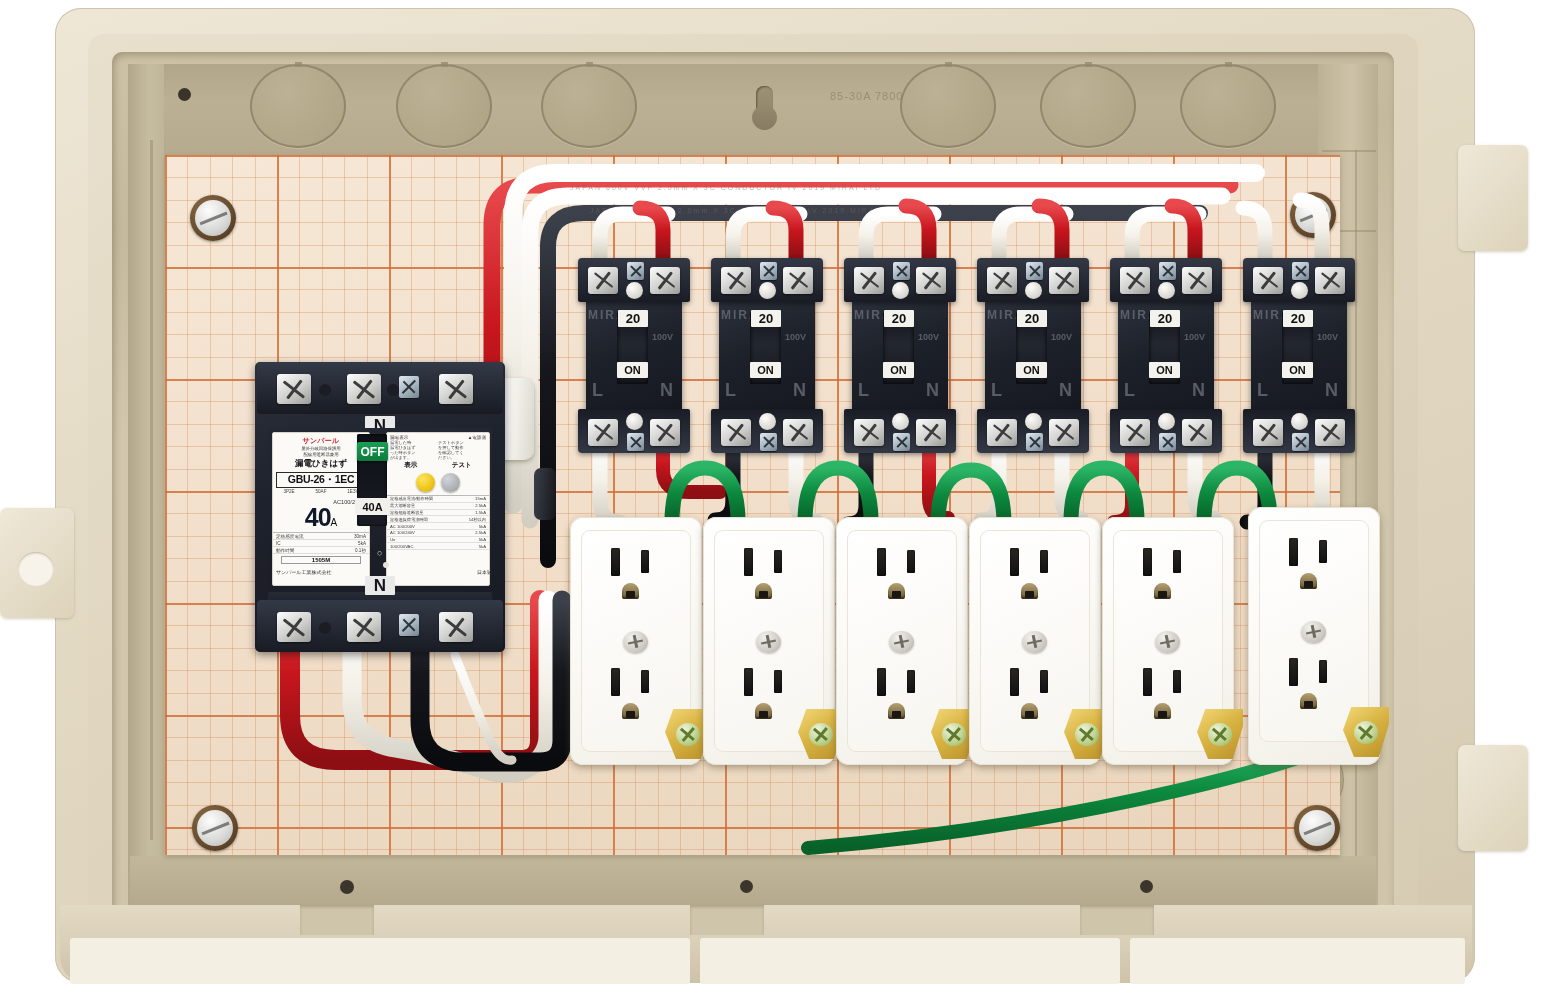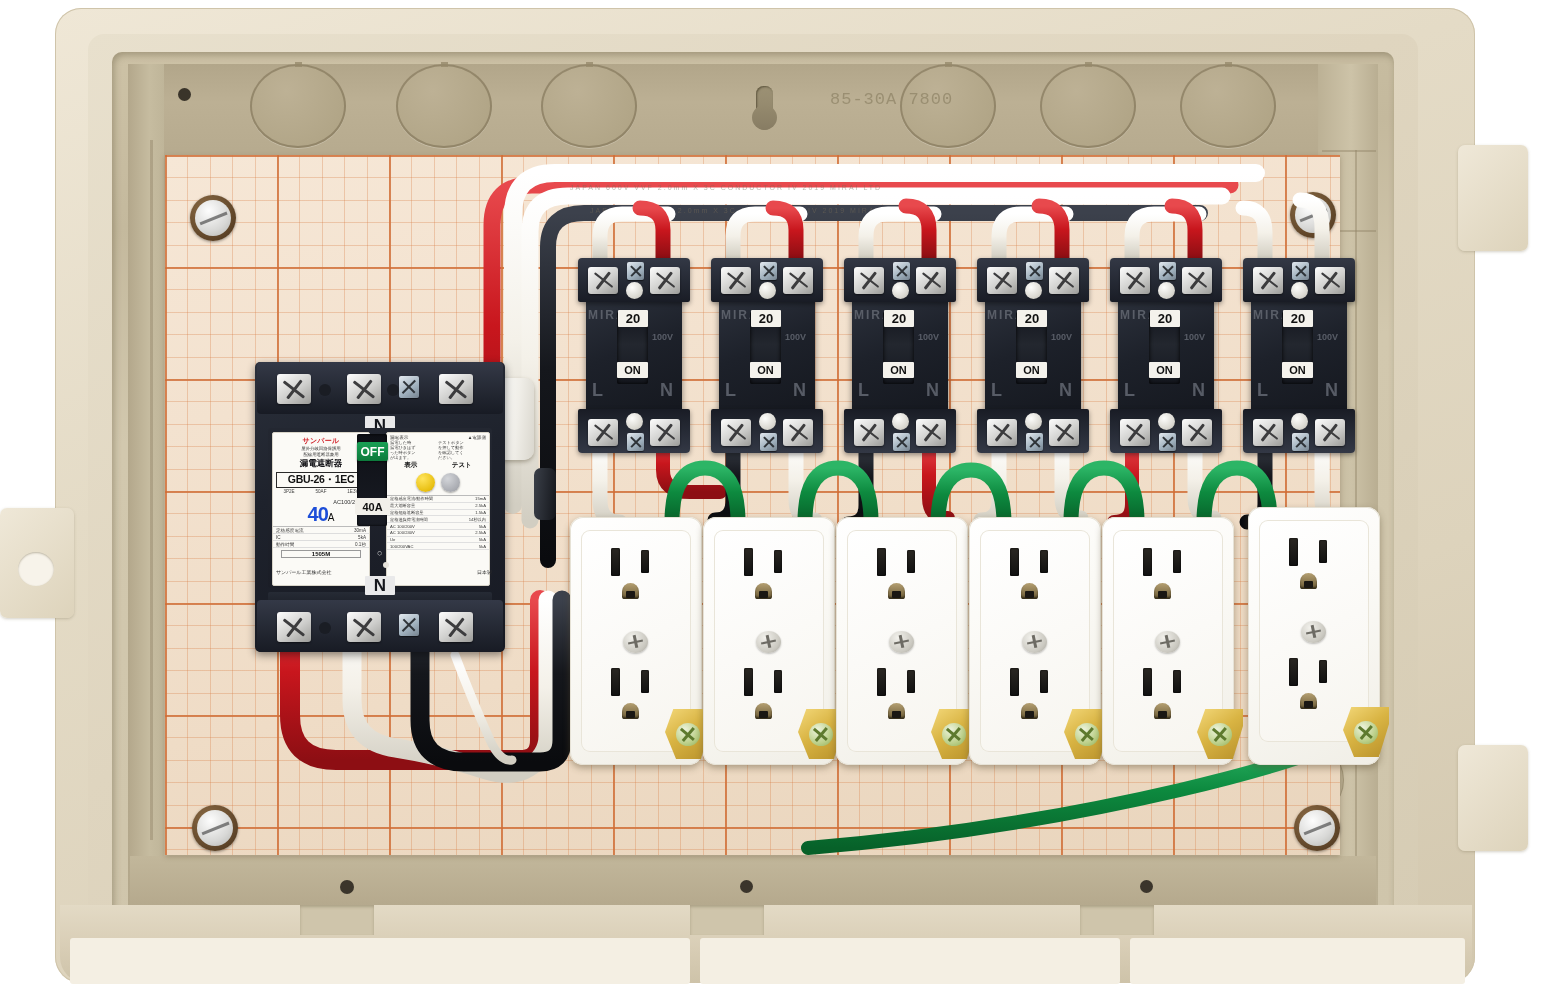--- a/index.html
+++ b/index.html
@@ -27,22 +27,22 @@
     background:radial-gradient(circle at 38% 32%,#bdb195,#ada182);}
   .ko::after{content:"";position:absolute;left:50%;top:-2px;width:7px;height:5px;margin-left:-3px;
     background:rgba(150,138,108,.8);}
   .ko-small{position:absolute;border-radius:50%;background:rgba(160,148,118,.45);
     box-shadow:inset 0 0 0 1px rgba(125,113,84,.4);}
   .keyhole{position:absolute;width:17px;height:44px;border-radius:9px 9px 10px 10px;
     background:linear-gradient(180deg,#9c9174,#8d8268);
     box-shadow:inset 1px 1px 2px rgba(70,62,42,.7);}
   .keyhole::after{content:"";position:absolute;left:-4px;bottom:0;width:25px;height:25px;border-radius:50%;
     background:linear-gradient(180deg,#958a6e,#877c63);}
-  .emboss{position:absolute;color:rgba(128,116,88,.55);font-size:17px;letter-spacing:1px;
-    font-family:Liberation Mono, monospace;}
+  .emboss{position:absolute;color:rgba(128,116,88,.55);font-size:11px;letter-spacing:1px;
+    font-family:Liberation Sans, sans-serif;}
 
   
   .wall-l{position:absolute;left:128px;top:64px;width:36px;height:845px;
     background:linear-gradient(90deg,#b3a78b,#c6bca0 60%,#bfb599);}
   .wall-r{position:absolute;left:1318px;top:64px;width:60px;height:845px;
     background:linear-gradient(90deg,#bcb195,#cdc3a8 55%,#b9ae92);}
   .rib{position:absolute;background:rgba(146,134,104,.45);}
   .rib-h{height:2px;}
   .bottomface{position:absolute;left:130px;top:856px;width:1246px;height:53px;
     background:linear-gradient(180deg,#c2b79b,#b4a88c);}
@@ -93,21 +93,21 @@
   .lbl-r{position:absolute;left:118px;top:4px;width:102px;height:152px;background:#fbfaf6;border-radius:2px;
     border:1px solid #d8d4c8;overflow:hidden;}
   .brand{color:#d01e26;font-weight:bold;font-size:7px;text-align:center;margin-top:3px;letter-spacing:.3px;}
   .ja-tiny{color:#3a3a3a;font-size:4.4px;text-align:center;line-height:5.6px;}
   .ja-mid{color:#16161a;font-size:8.5px;text-align:center;font-weight:bold;margin-top:1px;}
   .model{border:1px solid #2a2a2a;margin:2px 3px 0;text-align:center;font-size:10.5px;
     font-weight:bold;color:#111;letter-spacing:-.3px;}
   .specrow{display:flex;justify-content:space-around;font-size:4.6px;color:#444;margin-top:1px;}
   .volt{font-size:5.6px;color:#333;text-align:right;padding-right:4px;margin-top:5px;}
   .amp-box{text-align:center;margin-top:-2px;}
-  .amp-num{font-size:20px;font-weight:bold;color:#1d4ed8;letter-spacing:-1px;}
+  .amp-num{font-size:25px;font-weight:bold;color:#0f172a;letter-spacing:-1px;}
   .amp-a{font-size:10px;color:#0c0c0c;}
   .tbl{border-top:1px solid #bbb;font-size:4.6px;color:#3b3b3b;}
   .tbl div{display:flex;justify-content:space-between;padding:.5px 3px;border-bottom:1px solid #ddd;}
   .mseal{text-align:center;font-size:6px;font-weight:bold;color:#111;border:1px solid #999;
     margin:2px 8px 0;}
   .r-head{display:flex;justify-content:space-between;font-size:4.6px;color:#333;padding:2px 3px 0;}
   .r-cols{display:flex;font-size:4.2px;color:#3a3a3a;line-height:5px;padding:0 3px;}
   .r-cols div{flex:1;}
   .r-cap{display:flex;justify-content:space-around;font-size:6.5px;font-weight:bold;color:#111;margin-top:1px;}
   .btns{display:flex;gap:6px;justify-content:center;align-items:center;margin-top:3px;}
@@ -363,21 +363,21 @@
       <div style="position:absolute;left:130px;top:22px;width:12px;height:12px;border-radius:50%;background:#1a1d24;"></div>
     </div>
     <div class="mb-n" style="left:110px;top:54px;">N</div>
 
     <div class="mb-face">
 
       <div class="lbl-l">
         <div class="brand">サンパール</div>
         <div class="ja-tiny">屋外分岐回路保護用</div>
         <div class="ja-tiny">配線用遮断器兼用</div>
-        <div class="ja-mid">漏電遮断器</div>
+        <div class="ja-mid">漏電ひきはず</div>
         <div class="model">GBU-26・1EC</div>
         <div class="specrow">
           <span>3P2E</span>
           <span>50AF</span>
           <span>1E3V</span>
         </div>
         <div class="volt">AC100/200V</div>
         <div class="amp-box">
           <span class="amp-num">40</span><span class="amp-a">A</span>
         </div>

